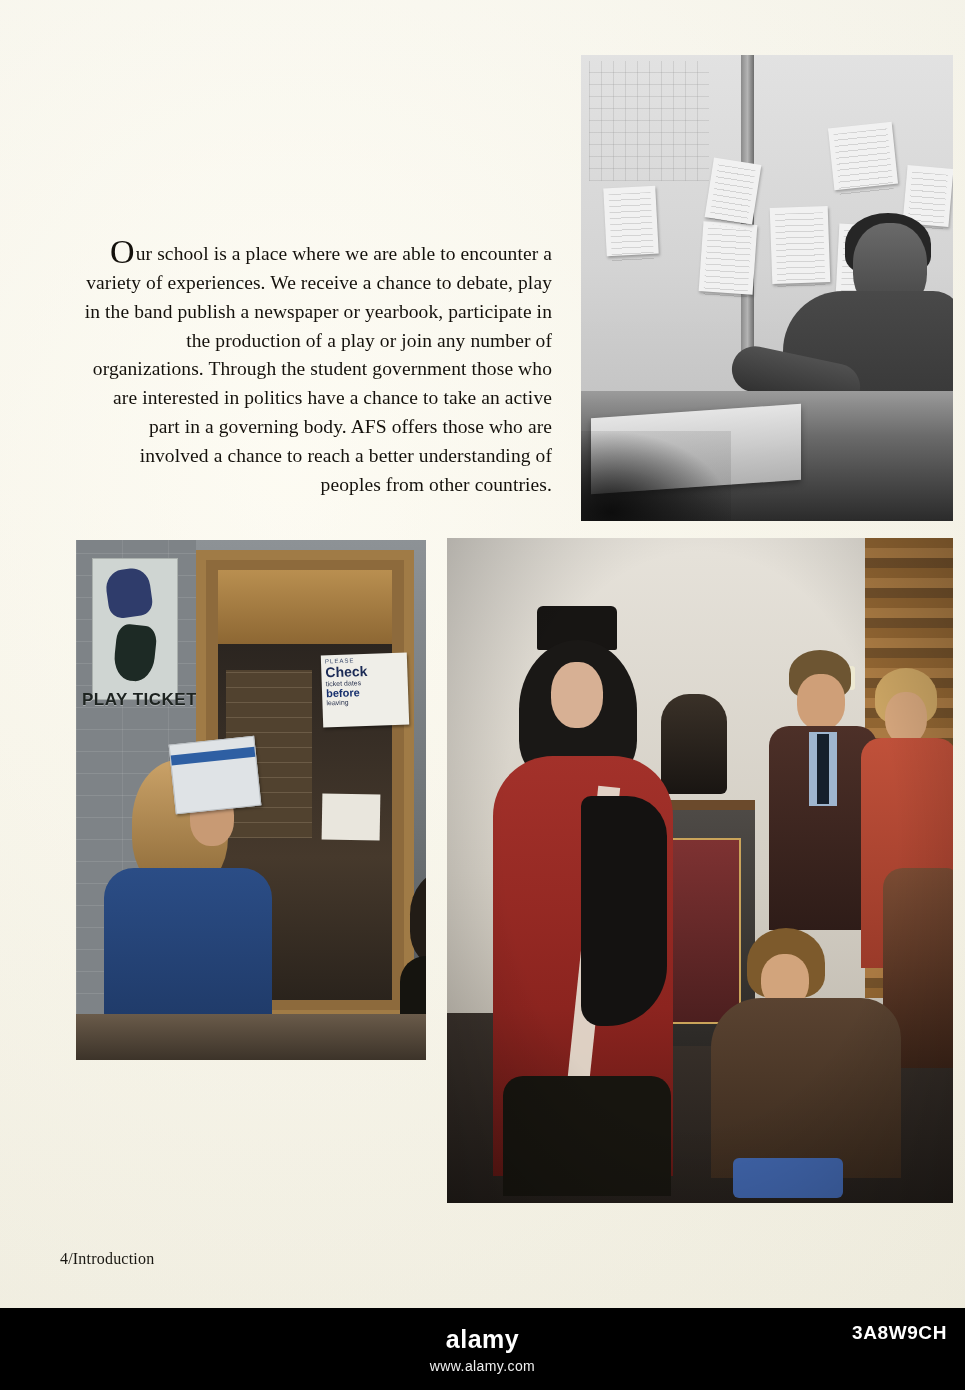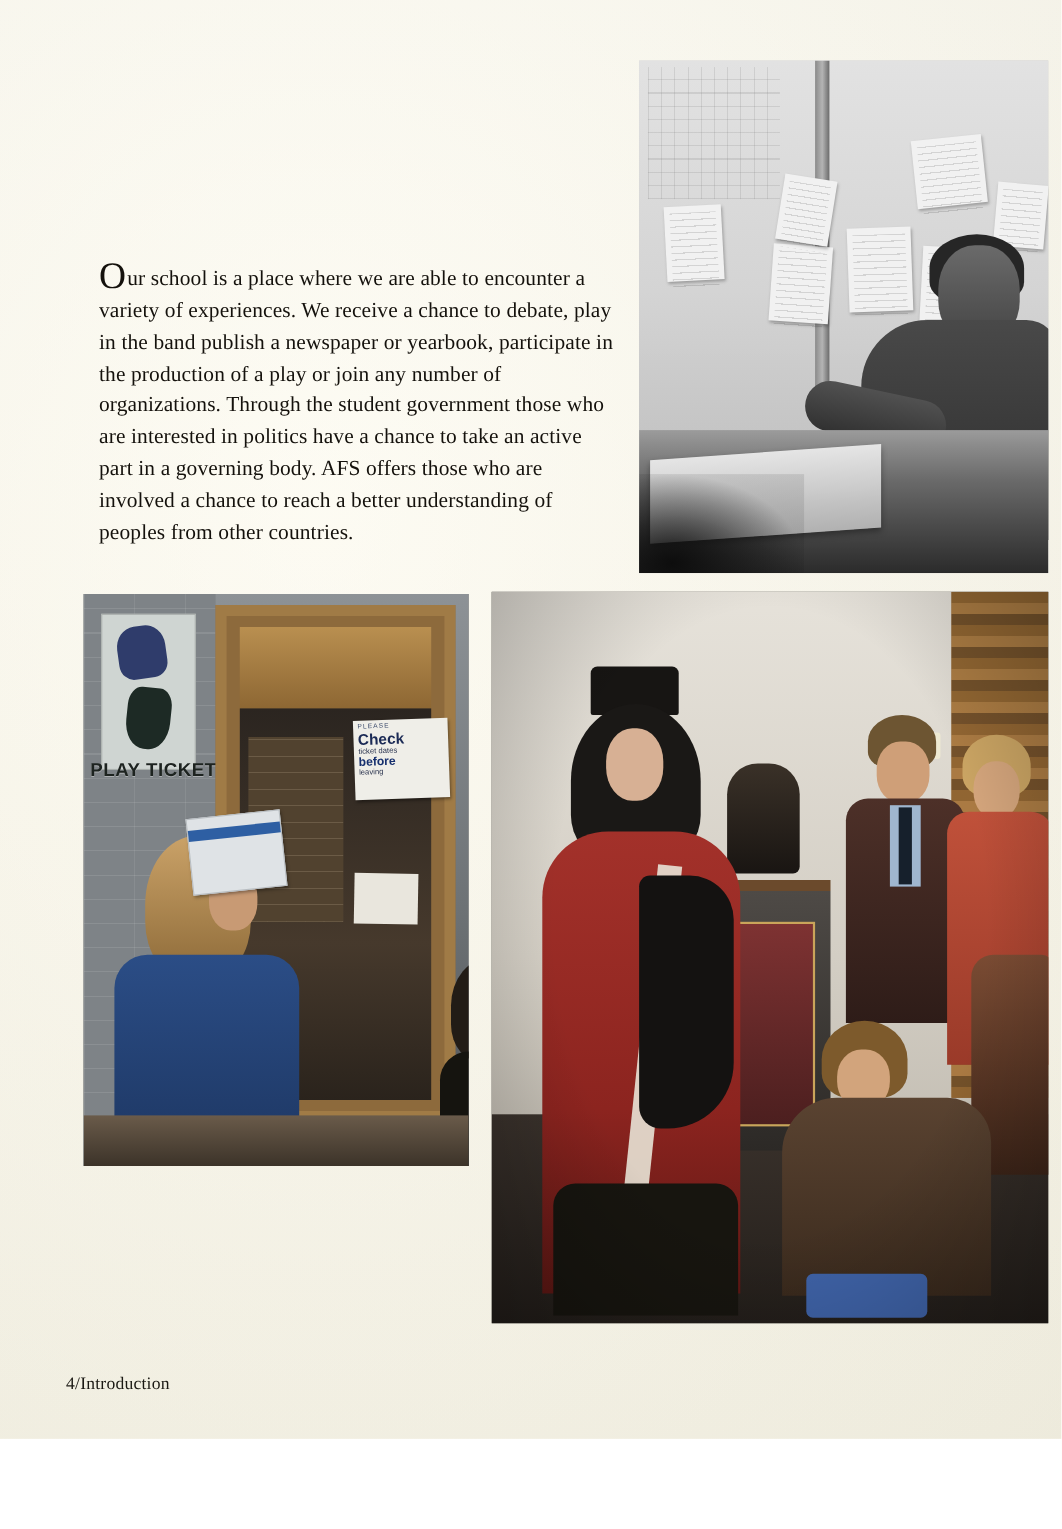--- a/index.html
+++ b/index.html
@@ -38,23 +38,24 @@
     content: "";
     position: absolute;
     left: 0; top: 0; right: 0; bottom: 0;
     background: radial-gradient(ellipse at 30% 35%, rgba(255,255,255,0.35), rgba(0,0,0,0.045) 100%);
     pointer-events: none;
   }
 
   
   .intro-text {
     position: absolute;
-    left: 90px;
+    left: 80px;
     top: 238px;
     width: 472px;
+    text-align: right;
     font-size: 19.5px;
     line-height: 1.48;
     color: #14110c;
     letter-spacing: 0.1px;
     font-family: "Liberation Serif", serif;
   }
   .intro-text .dropcap {
     font-size: 34px;
     line-height: 0.8;
     font-weight: 400;
@@ -591,14 +592,21 @@
       <div class="hair"></div>
       <div class="face"></div>
       <div class="robe"></div>
       <div class="cushion"></div>
     </div>
     <div class="pl-vign"></div>
   </div>
 
   <div class="page-folio">4/Introduction</div>
 
+  <div class="banner">
+    <div class="banner-inner">
+      <div class="banner-title">alamy</div>
+      <div class="banner-sub">www.alamy.com</div>
+    </div>
+    <div class="banner-id">3A8W9CH</div>
+  </div>
 
 </div>
 
 </body></html>

